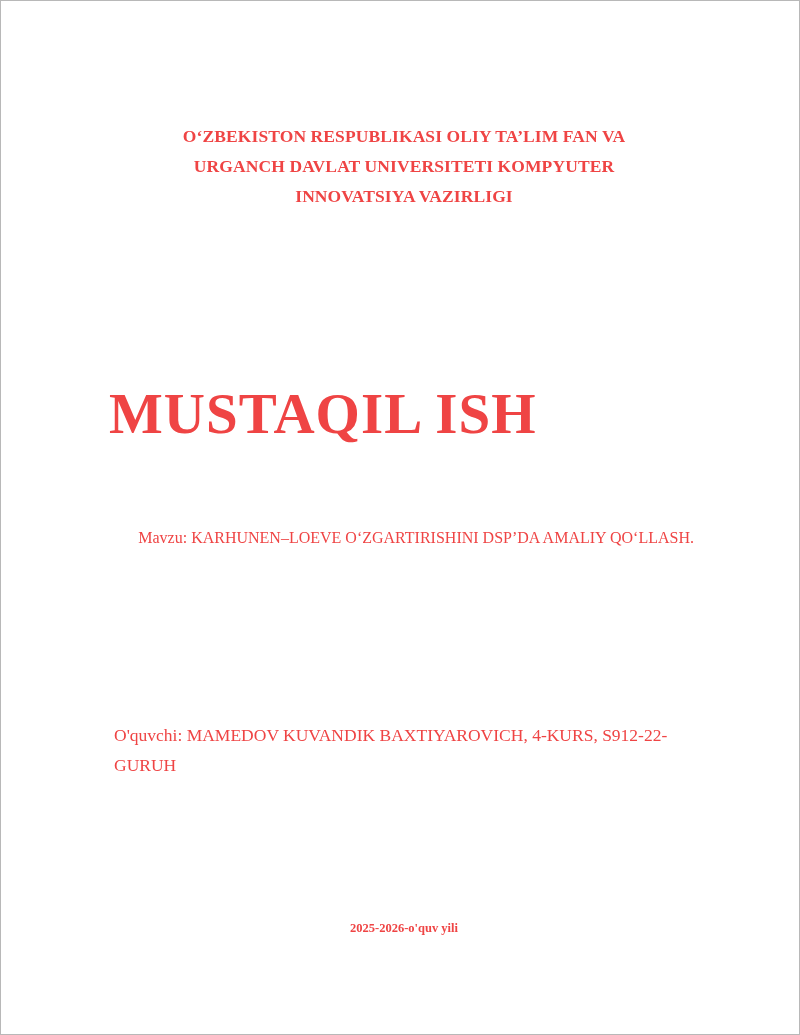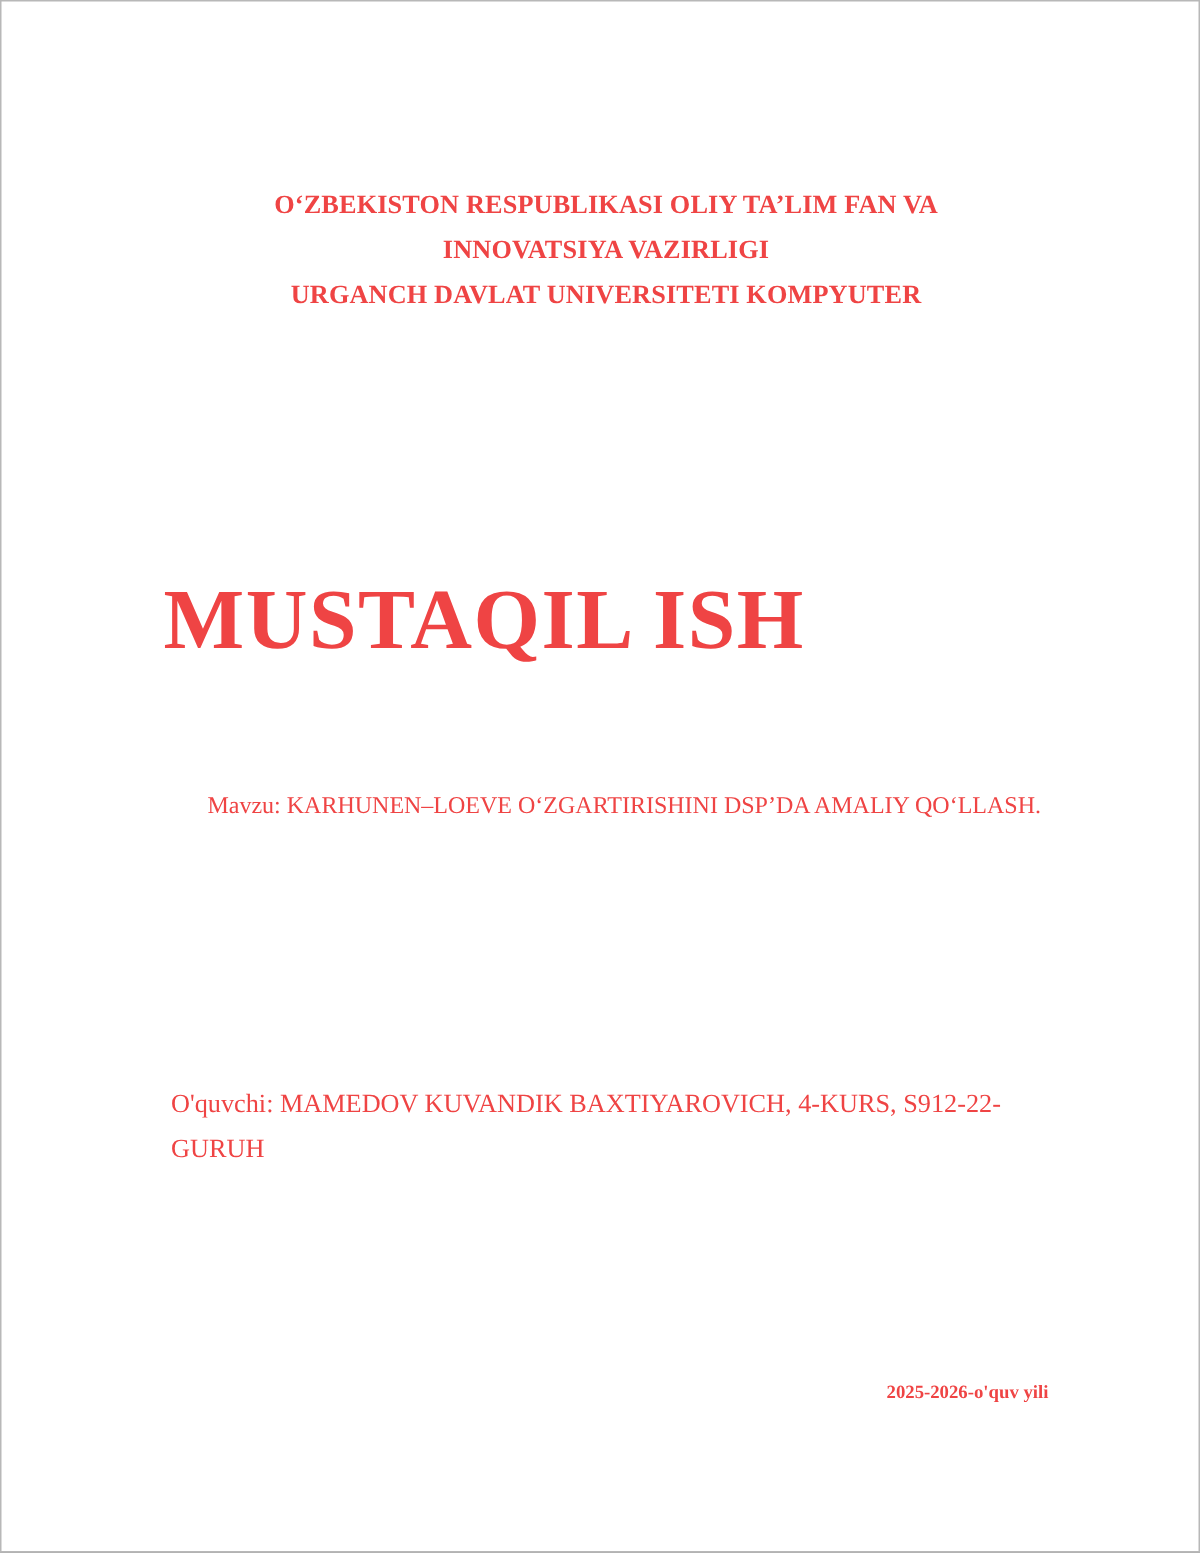--- a/index.html
+++ b/index.html
@@ -75,36 +75,36 @@
     width: 585px;
     text-align: left;
     font-size: 17.5px;
     line-height: 30px;
   }
   .year {
     position: absolute;
     top: 908px;
     left: 0;
     width: 100%;
-    text-align: right;
+    text-align: center;
     font-size: 12.5px;
     font-weight: bold;
   }
 </style>
 </head>
 <body>
 
 <div class="page">
   <div class="sheet">
     <div class="content">
 
       <div class="org-block">
         <div>O‘ZBEKISTON RESPUBLIKASI OLIY TA’LIM FAN VA</div>
+        <div>URGANCH DAVLAT UNIVERSITETI KOMPYUTER</div>
         <div>INNOVATSIYA VAZIRLIGI</div>
-        <div>URGANCH DAVLAT UNIVERSITETI KOMPYUTER</div>
       </div>
 
       <div class="doc-title">MUSTAQIL ISH</div>
 
       <div class="topic">Mavzu: KARHUNEN–LOEVE O‘ZGARTIRISHINI DSP’DA AMALIY QO‘LLASH.</div>
 
       <div class="student">O'quvchi: MAMEDOV KUVANDIK BAXTIYAROVICH, 4-KURS, S912-22-GURUH</div>
 
       <div class="year">2025-2026-o'quv yili</div>
 

